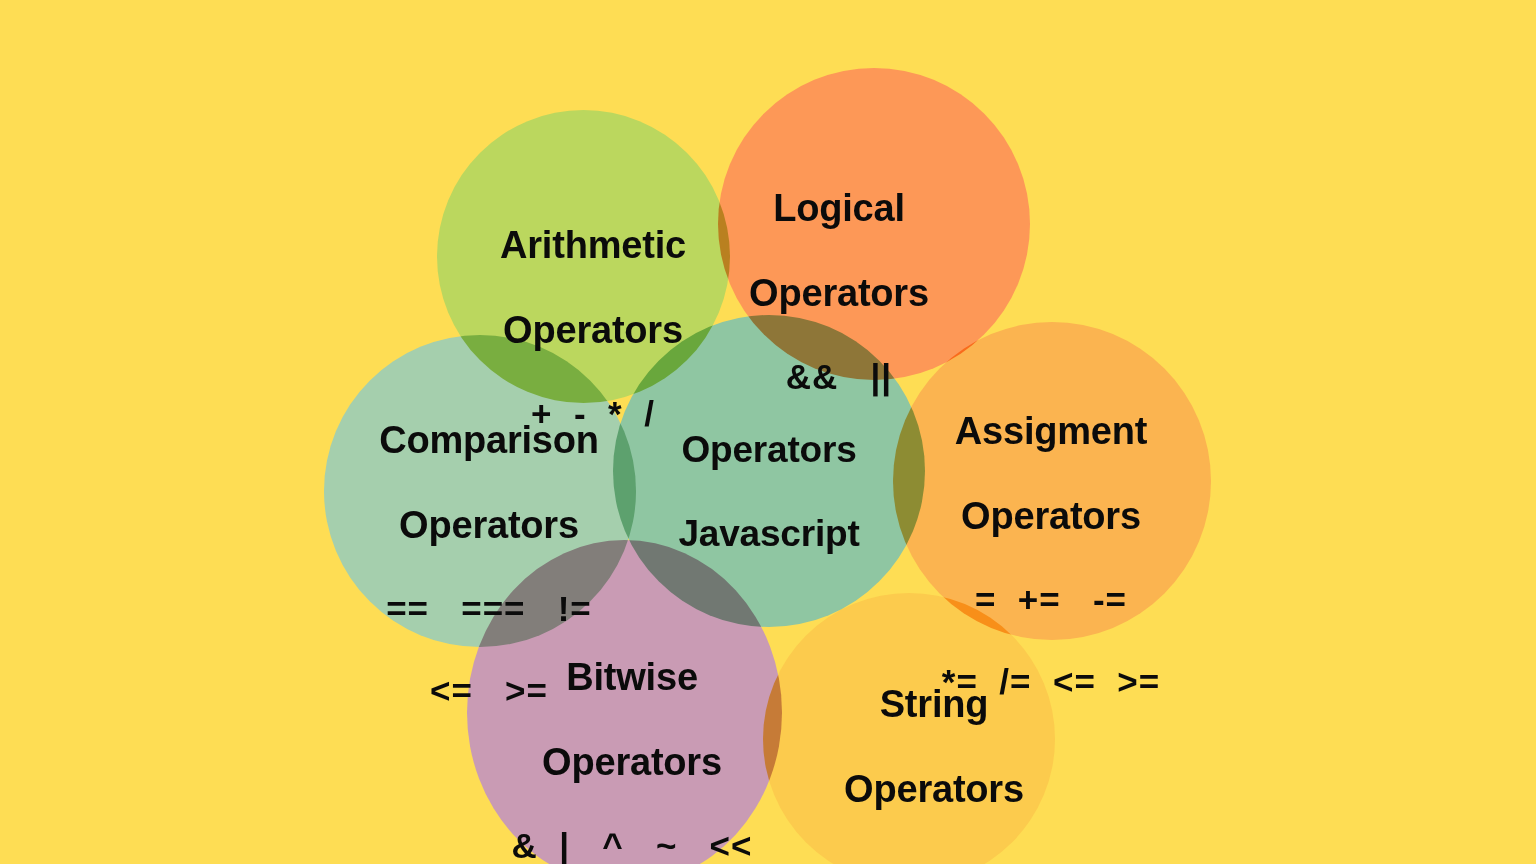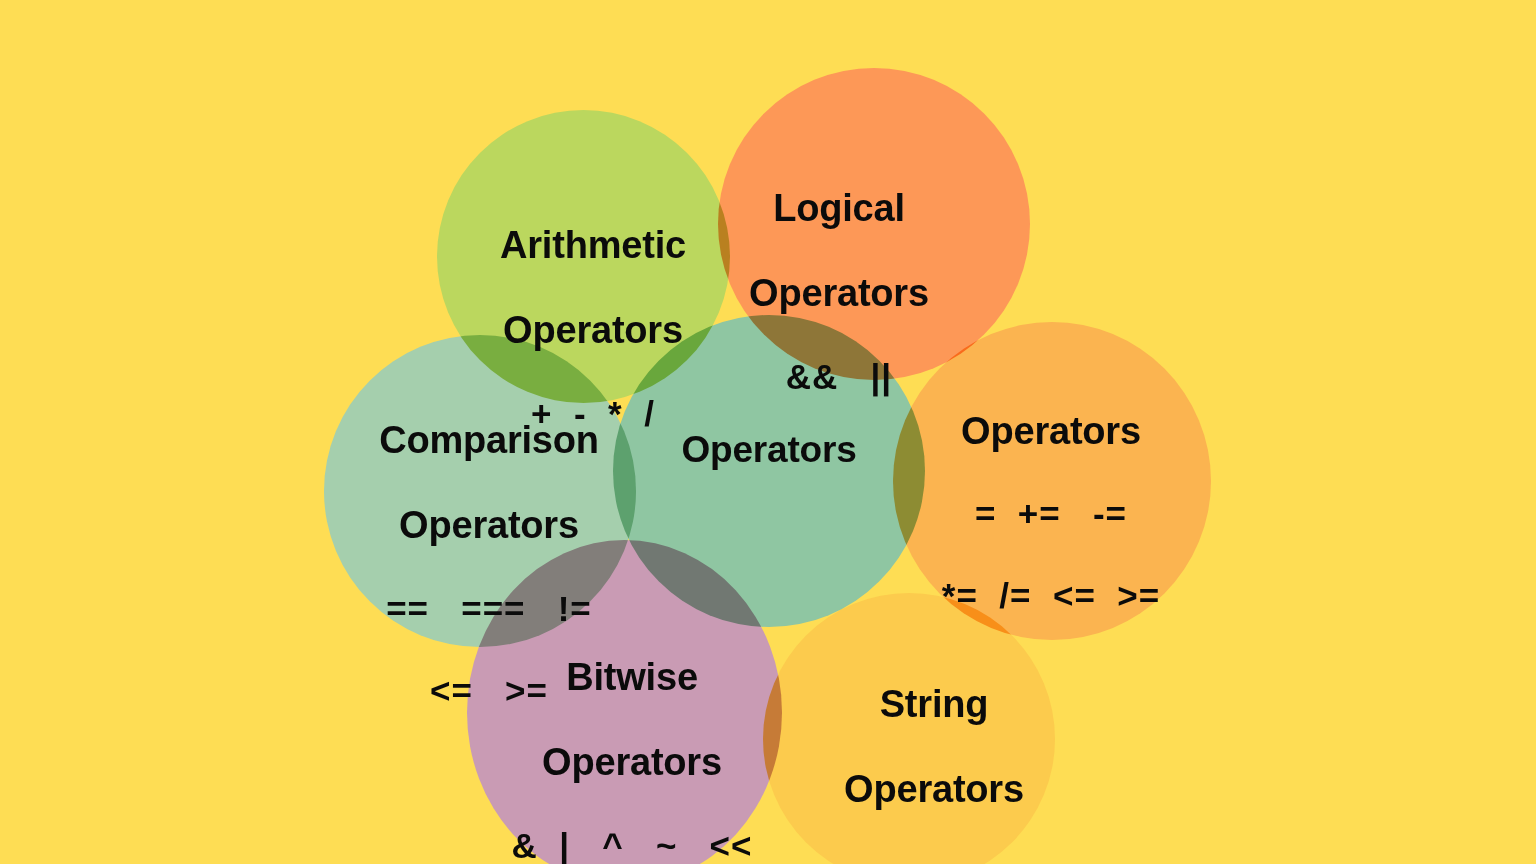--- a/index.html
+++ b/index.html
@@ -87,20 +87,21 @@
       <span class="ops">+  -  *  /</span>
     </div>
 
     <div class="label" style="left:689px; top:146px; width:300px;">
       <span class="ttl">Logical</span>
       <span class="ttl">Operators</span>
       <span class="ops">&amp;&amp;   ||</span>
     </div>
 
     <div class="label" style="left:901px; top:369px; width:300px;">
+      <span class="ttl">Assigment</span>
       <span class="ttl">Operators</span>
       <span class="ops">=  +=   -=</span>
       <span class="ops">*=  /=  &lt;=  &gt;=</span>
     </div>
 
     <div class="label" style="left:784px; top:642px; width:300px;">
       <span class="ttl">String</span>
       <span class="ttl">Operators</span>
     </div>
 
@@ -113,16 +114,17 @@
 
     <div class="label" style="left:339px; top:378px; width:300px;">
       <span class="ttl">Comparison</span>
       <span class="ttl">Operators</span>
       <span class="ops">==   ===   !=</span>
       <span class="ops">&lt;=   &gt;=</span>
     </div>
 
     <div class="label center" style="left:619px; top:388px; width:300px;">
       <span class="ttl">Operators</span>
+      <span class="ttl">Javascript</span>
     </div>
 
   </div>
 </div>
 
 </body></html>

